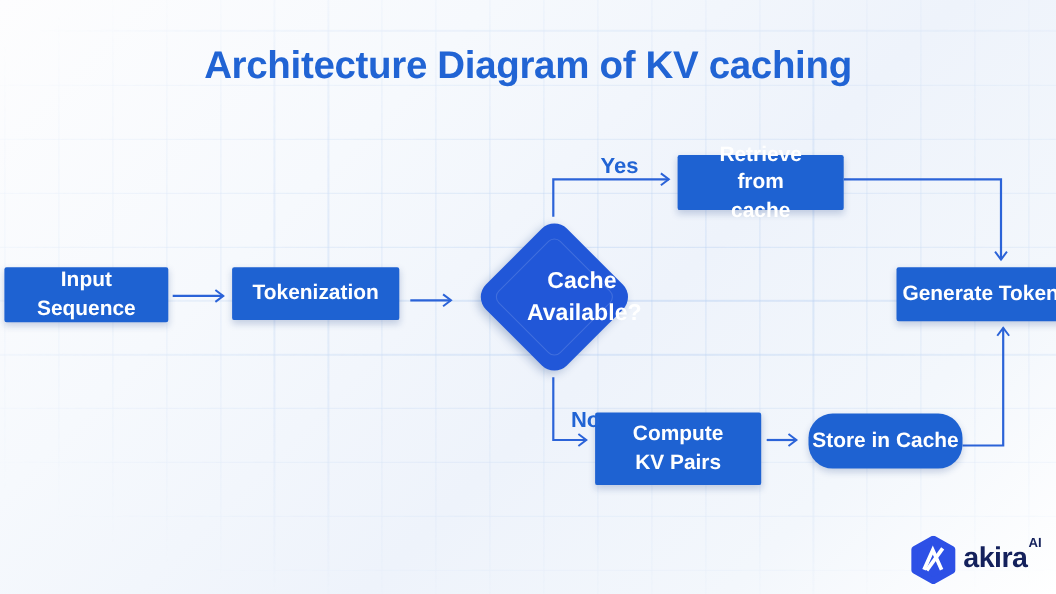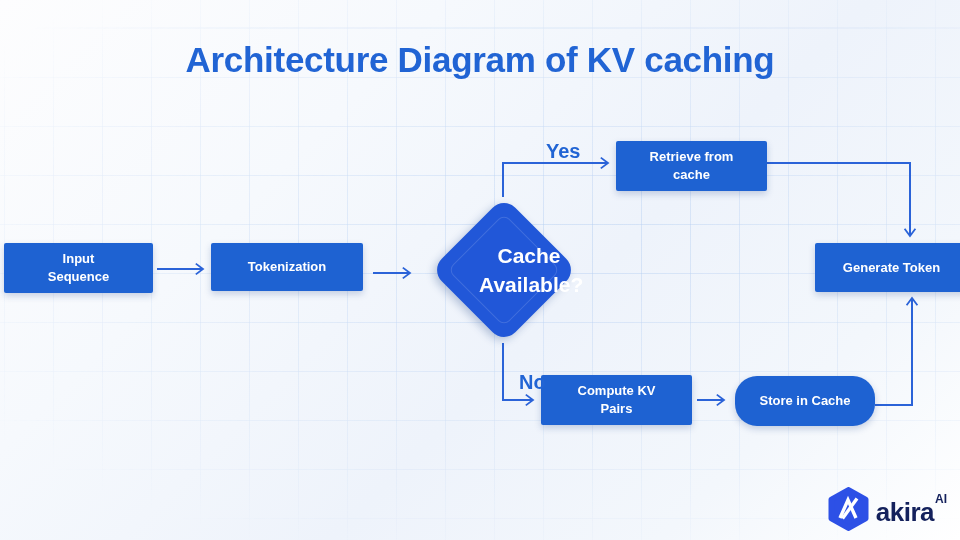--- a/index.html
+++ b/index.html
@@ -17,31 +17,31 @@
     background-position:4px 28px;
     -webkit-mask-image:radial-gradient(ellipse 75% 62% at 60% 45%, rgba(0,0,0,.95), rgba(0,0,0,.3) 72%, transparent 100%);
             mask-image:radial-gradient(ellipse 75% 62% at 60% 45%, rgba(0,0,0,.95), rgba(0,0,0,.3) 72%, transparent 100%);
   }
   .title{
     position:absolute;left:0;right:0;top:40px;text-align:center;
     font-size:35px;font-weight:700;color:var(--accent);letter-spacing:-0.3px;
   }
   .node{
     position:absolute;display:flex;align-items:center;justify-content:center;
-    background:var(--node-fill);color:#ffffff;font-weight:700;font-size:13px;
+    background:var(--node-fill);color:#ffffff;font-weight:700;font-size:19px;
     text-align:center;line-height:1.35;border-radius:2px;
     box-shadow:0 3px 7px rgba(22,60,130,0.22);
   }
   .node .lbl{display:block;}
   .narrow .lbl{max-width:96px;}
   .nb-input       {left:4px;  top:243px; width:149px; height:50px;text-align:center;}
   .nb-tokenization{left:211px; top:243px; width:152px; height:48px;}
   .nb-retrieve    {left:616px; top:141px; width:151px; height:50px;}
   .nb-generate    {left:795px; top:243px; width:153px; height:49px;margin-left:20px;}
-  .nb-compute     {left:541px; top:375px; width:151px; height:50px;}
+  .nb-compute     {left:541px; top:375px; width:151px; height:66px;}
   .nb-store       {left:735px; top:376px; width:140px; height:50px;border-radius:22px;}
 
   .diamond-wrap{position:absolute;left:429px;top:195px;width:150px;height:150px;}
   .diamond-shape{
     position:absolute;left:23px;top:23px;width:104px;height:104px;
     background:var(--diamond-fill);border-radius:16px;transform:rotate(45deg);
     box-shadow:0 4px 9px rgba(22,60,130,0.28);
   }
   .diamond-inner{
     position:absolute;inset:12px;border:1px solid rgba(255,255,255,0.14);border-radius:8px;
@@ -54,21 +54,21 @@
 
   .edge-label{
     position:absolute;font-size:20px;font-weight:700;color:var(--accent);
   }
   .lbl-yes{left:546px;top:140px;}
   .lbl-no {left:519px;top:350px;margin-top:21px;}
 
   svg.wires{position:absolute;inset:0;pointer-events:none;}
 
   .brand{
-    position:absolute;right:13px;bottom:9px;display:flex;align-items:center;gap:7px;
+    position:absolute;right:13px;bottom:9px;display:flex;gap:7px;
   }
   .brand-text{
     font-size:26px;font-weight:700;color:var(--brand-text);letter-spacing:-0.5px;line-height:1;
   }
   .brand-text sup{font-size:12px;font-weight:700;letter-spacing:0;vertical-align:18px;margin-left:1px;}
 </style>
 </head>
 <body>
 
 <div class="stage">

